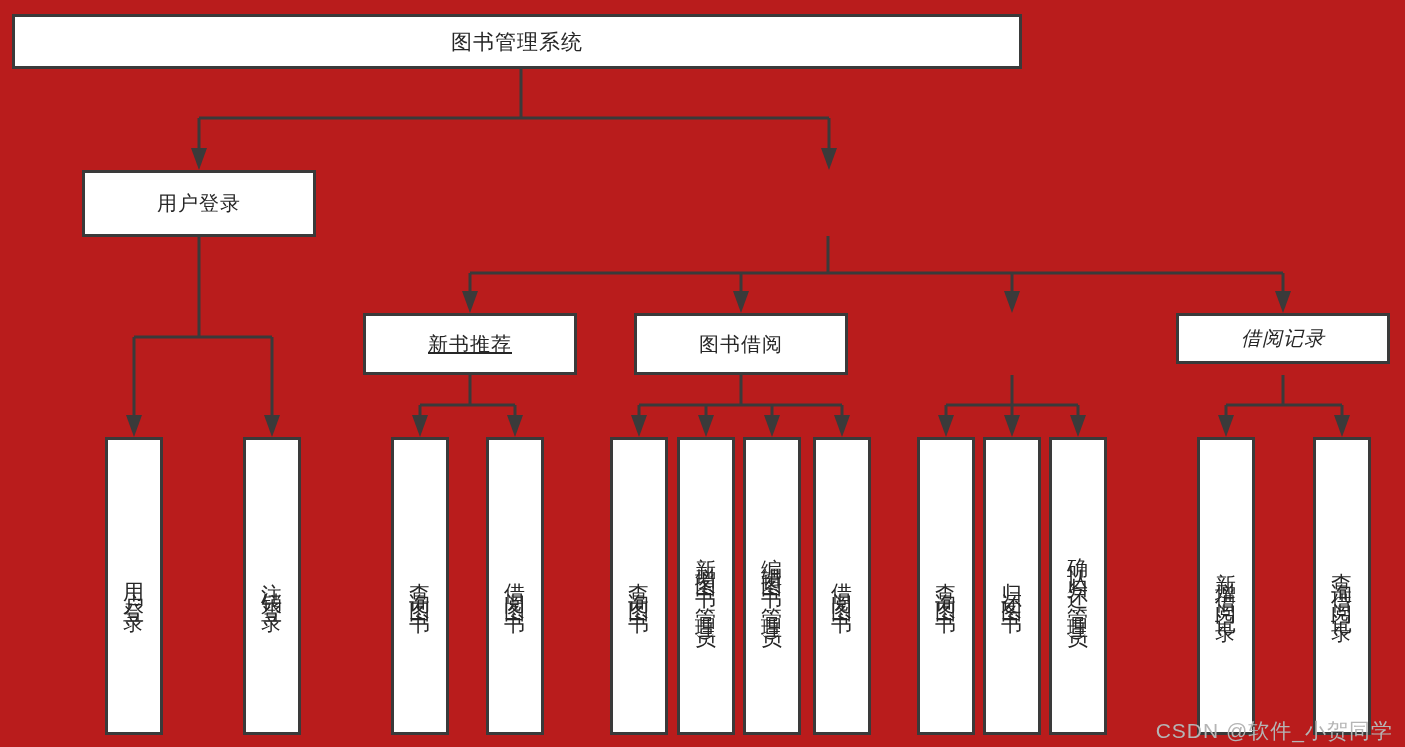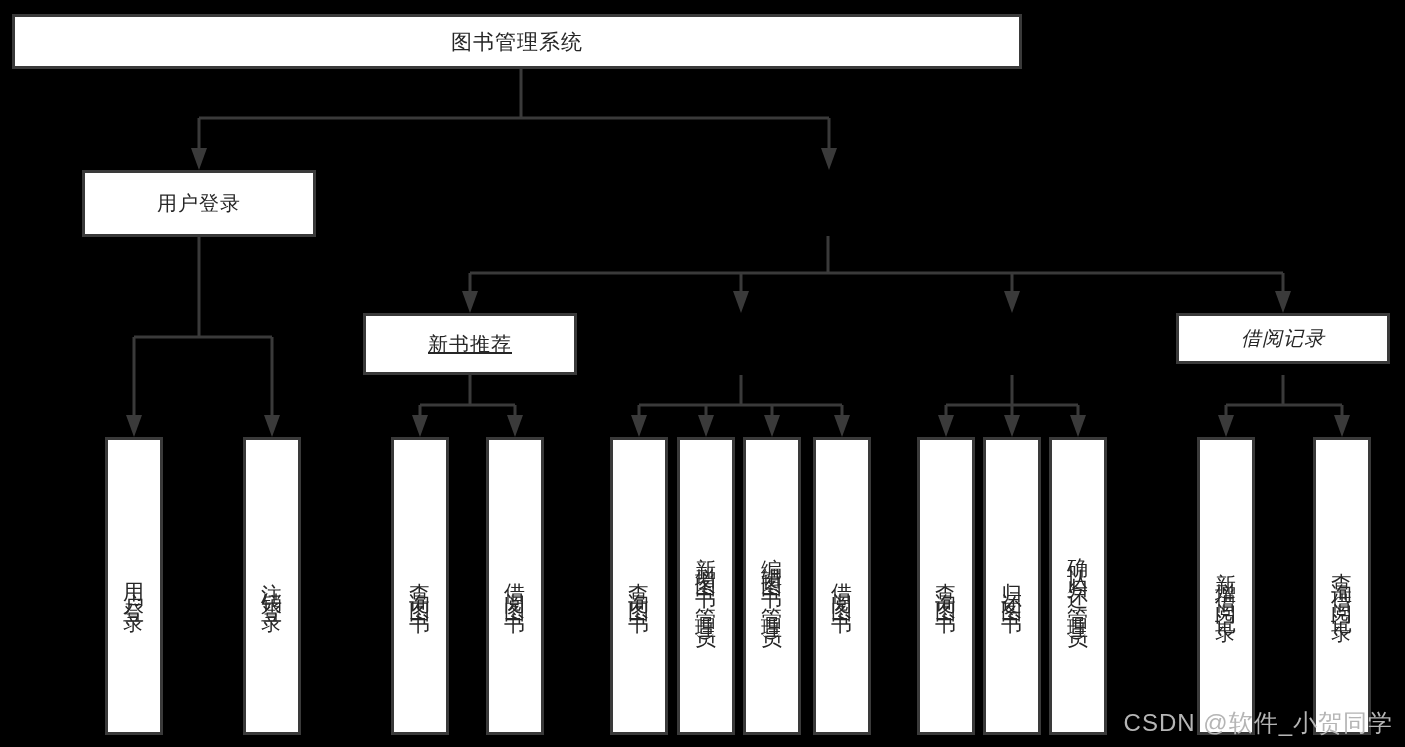--- a/index.html
+++ b/index.html
@@ -1,28 +1,28 @@
 <!DOCTYPE html>
 <html><head>
 <meta charset="utf-8">
 <style>
   html,body{margin:0;padding:0;background:#ffffff;}
   body{width:1405px;height:747px;overflow:hidden;position:relative;
        font-family:"Liberation Sans","DejaVu Sans",sans-serif;}
-  .stage{position:absolute;left:0;top:0;width:1405px;height:747px;background:#000000;}
+  .stage{position:absolute;left:0;top:0;width:1405px;height:747px;background:#b91c1c;}
   svg.connectors{position:absolute;left:0;top:0;z-index:1;}
   .node{position:absolute;z-index:2;box-sizing:border-box;background:#ffffff;
         border:3px solid #3a3a3a;display:flex;align-items:center;justify-content:center;
         color:#262626;}
   .h-node{font-size:20px;letter-spacing:1px;}
   .root-node{font-size:21px;}
   .v-node{width:58px;height:298px;top:437px;}
   .vtxt{writing-mode:vertical-rl;text-orientation:mixed;font-size:21px;
         letter-spacing:10px;line-height:1;color:#262626;}
-  .watermark{position:absolute;right:12px;bottom:8px;z-index:3;font-size:24px;
+  .watermark{position:absolute;right:12px;bottom:2px;z-index:3;font-size:21px;
              color:#b5b5b5;letter-spacing:1px;white-space:nowrap;text-align:center;}
 </style>
 </head>
 <body>
 
 <div class="stage">
 
   <svg class="connectors" width="1405" height="747" viewBox="0 0 1405 747" aria-hidden="true">
     <g stroke="#3a3a3a" stroke-width="3" fill="none">
 
@@ -67,20 +67,23 @@
     <span>图书管理系统</span>
   </div>
 
   <div class="node h-node" style="left:82px;top:170px;width:234px;height:67px;">
     <span>用户登录</span>
   </div>
 
   <div class="node h-node" style="left:363px;top:313px;width:214px;height:62px;text-decoration:underline;">
     <span>新书推荐</span>
   </div>
+  <div class="node h-node" style="left:634px;top:313px;width:214px;height:62px;">
+    <span>图书借阅</span>
+  </div>
   <div class="node h-node" style="left:1176px;top:313px;width:214px;height:51px;font-style:italic;">
     <span>借阅记录</span>
   </div>
 
   <div class="node v-node" style="left:105px;">
     <span class="vtxt">用户登录</span>
   </div>
   <div class="node v-node" style="left:243px;">
     <span class="vtxt">注销登录</span>
   </div>

